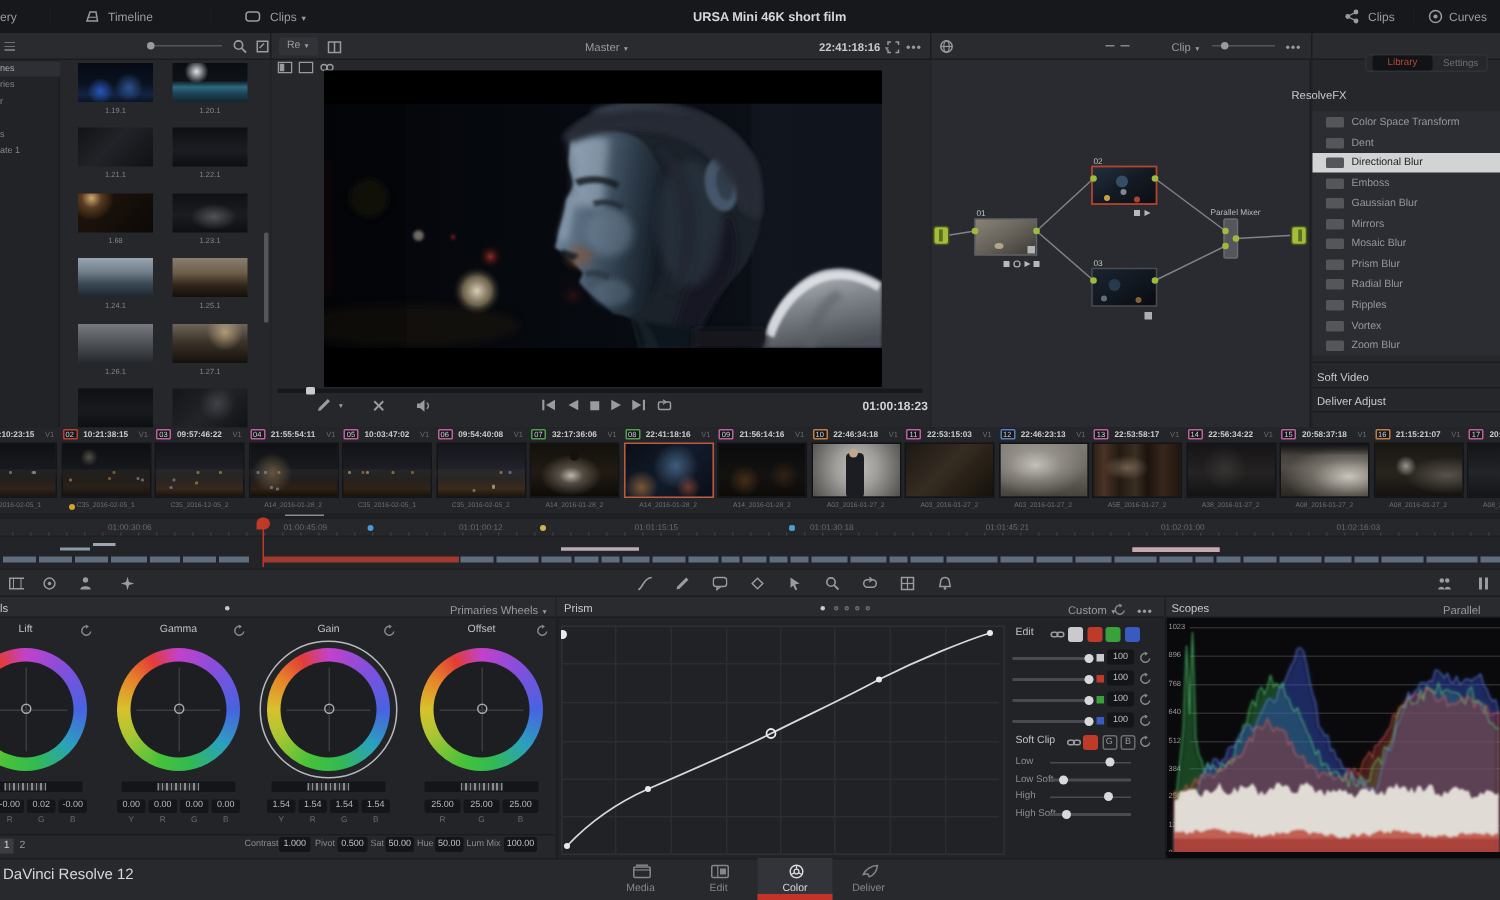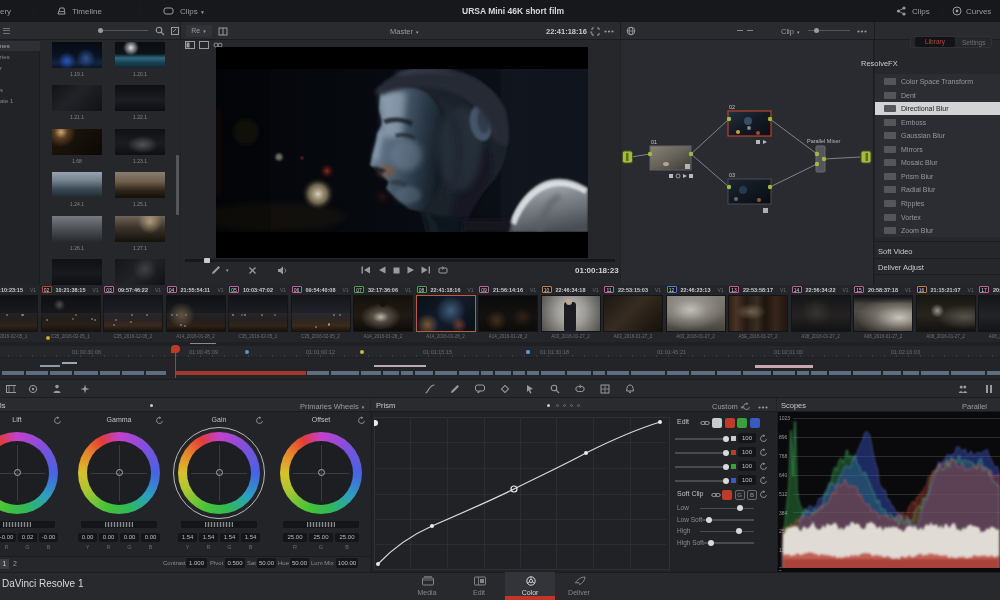--- a/index.html
+++ b/index.html
@@ -979,21 +979,21 @@
 <path d="M6,158 L6,142.8 L8,142.3 L10,142.6 L12,141.9 L14,144.2 L16,142.7 L18,143.3 L20,140.8 L22,141.9 L24,142.9 L26,141.9 L28,141.0 L30,140.9 L32,140.1 L34,140.5 L36,140.8 L38,141.7 L40,142.0 L42,143.7 L44,141.8 L46,142.4 L48,142.7 L50,142.7 L52,143.3 L54,143.4 L56,144.4 L58,143.3 L60,146.3 L62,144.4 L64,145.9 L66,145.0 L68,144.7 L70,143.9 L72,145.1 L74,142.5 L76,143.9 L78,142.6 L80,143.5 L82,143.5 L84,141.6 L86,141.5 L88,140.8 L90,141.2 L92,141.0 L94,142.2 L96,144.2 L98,142.7 L100,142.8 L102,143.5 L104,143.2 L106,144.8 L108,145.1 L110,143.7 L112,144.2 L114,145.7 L116,146.8 L118,146.2 L120,145.8 L122,147.2 L124,144.0 L126,143.9 L128,145.8 L130,144.4 L132,143.0 L134,144.3 L136,145.3 L138,143.7 L140,142.9 L142,141.8 L144,141.5 L146,143.7 L148,142.2 L150,143.3 L152,140.9 L154,141.8 L156,141.5 L158,142.8 L160,142.0 L162,142.9 L164,143.6 L166,143.6 L168,143.1 L170,143.3 L172,146.3 L174,144.2 L176,145.5 L178,145.4 L180,146.1 L182,144.6 L184,145.0 L186,144.2 L188,145.3 L190,146.3 L192,145.1 L194,145.7 L196,143.5 L198,142.8 L200,144.1 L202,143.8 L204,143.8 L206,143.0 L208,143.6 L210,143.7 L212,144.5 L214,143.0 L216,143.8 L218,145.2 L220,143.7 L222,143.7 L222,158 Z" fill="#bc4234" opacity="0.8"></path>
 </g>
 <rect x="0" y="156" width="223" height="2" fill="#0a0a0c"></rect>
 </svg>
 <svg class="abs" style="left:990px;top:581px;" width="9" height="8" viewBox="0 0 9 8">
     <path d="M1,4 L4.5,1 L8,4 L8,7.5 L1,7.5 Z" fill="none" stroke="#85868a" stroke-width="1"></path>
   </svg>
 
 <div class="abs" style="left:0;top:572px;width:1000px;height:28px;background:#28292d;border-top:1px solid #1c1d20;"></div>
 <div class="abs" style="left:505px;top:572px;width:50px;height:28px;background:#33343a;"></div>
-<div class="abs" style="left:2px;top:578px;font-size:10px;color:#d8d9db;">DaVinci Resolve 1</div>
+<div class="abs" style="left:2px;top:578px;font-size:10px;color:#d8d9db;">DaVinci Resolve 12</div>
 <svg class="abs" style="left:422px;top:576px;" width="12" height="10" viewBox="0 0 12 10">
     <rect x="0.5" y="2" width="11" height="7" rx="1" fill="none" stroke="#85868a" stroke-width="1"></rect>
     <path d="M0.5,4 L11.5,4" stroke="#85868a" stroke-width="0.8"></path>
     <path d="M2,0.8 L10,0.8" stroke="#85868a" stroke-width="1"></path>
   </svg>
 <div class="abs" style="left:405px;top:589px;width:44px;text-align:center;font-size:7px;color:#85868a;">Media</div>
 <svg class="abs" style="left:474px;top:576px;" width="12" height="10" viewBox="0 0 12 10">
     <rect x="0.5" y="1" width="11" height="8" rx="1" fill="none" stroke="#85868a" stroke-width="1"></rect>
     <line x1="4.5" y1="1" x2="4.5" y2="9" stroke="#85868a" stroke-width="0.8"></line>
     <rect x="6" y="3" width="4" height="4" fill="#85868a"></rect>

